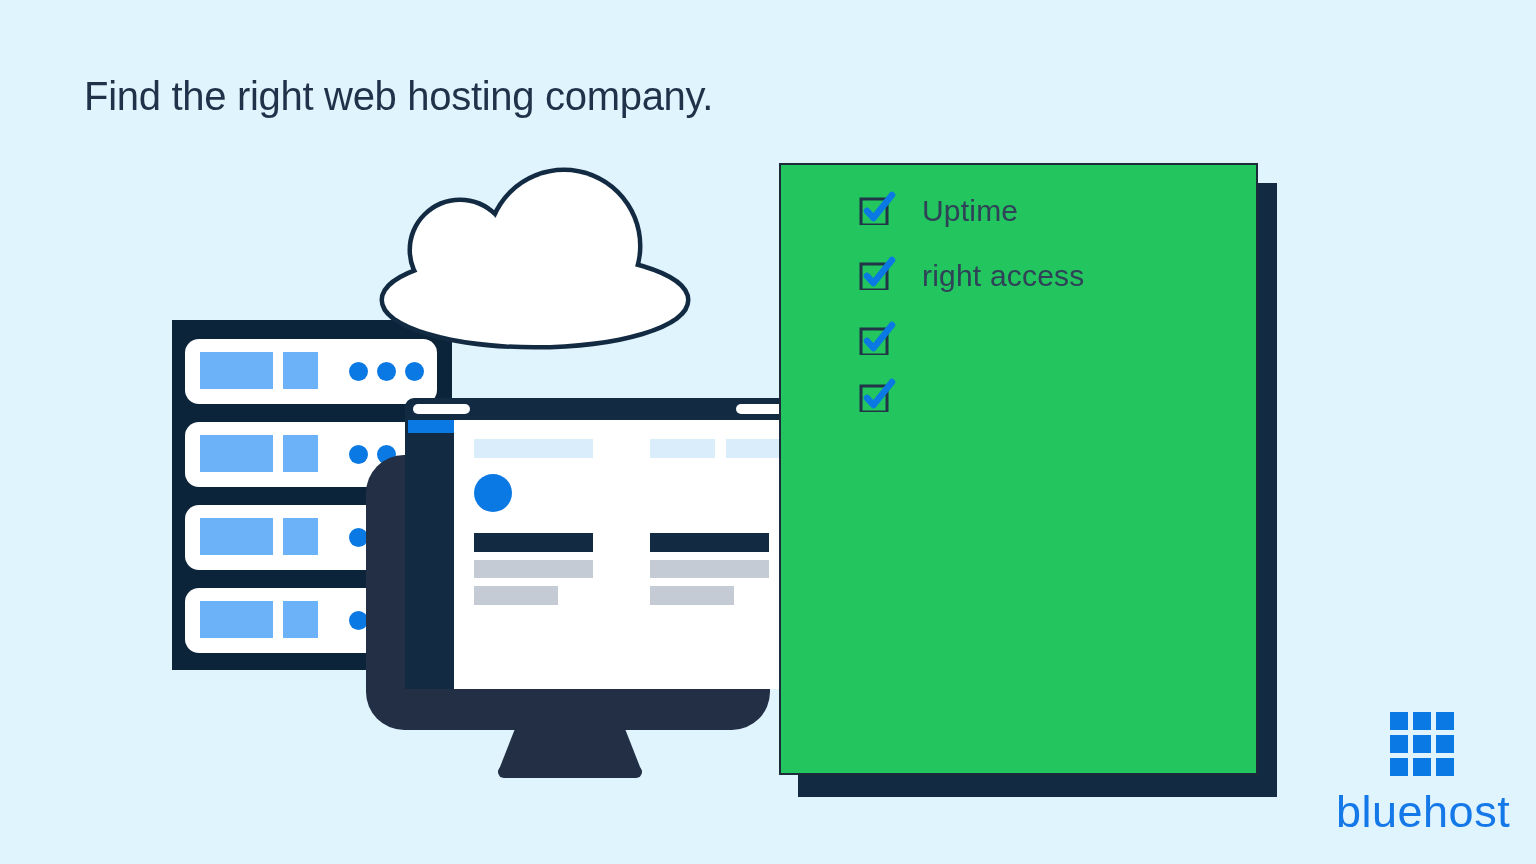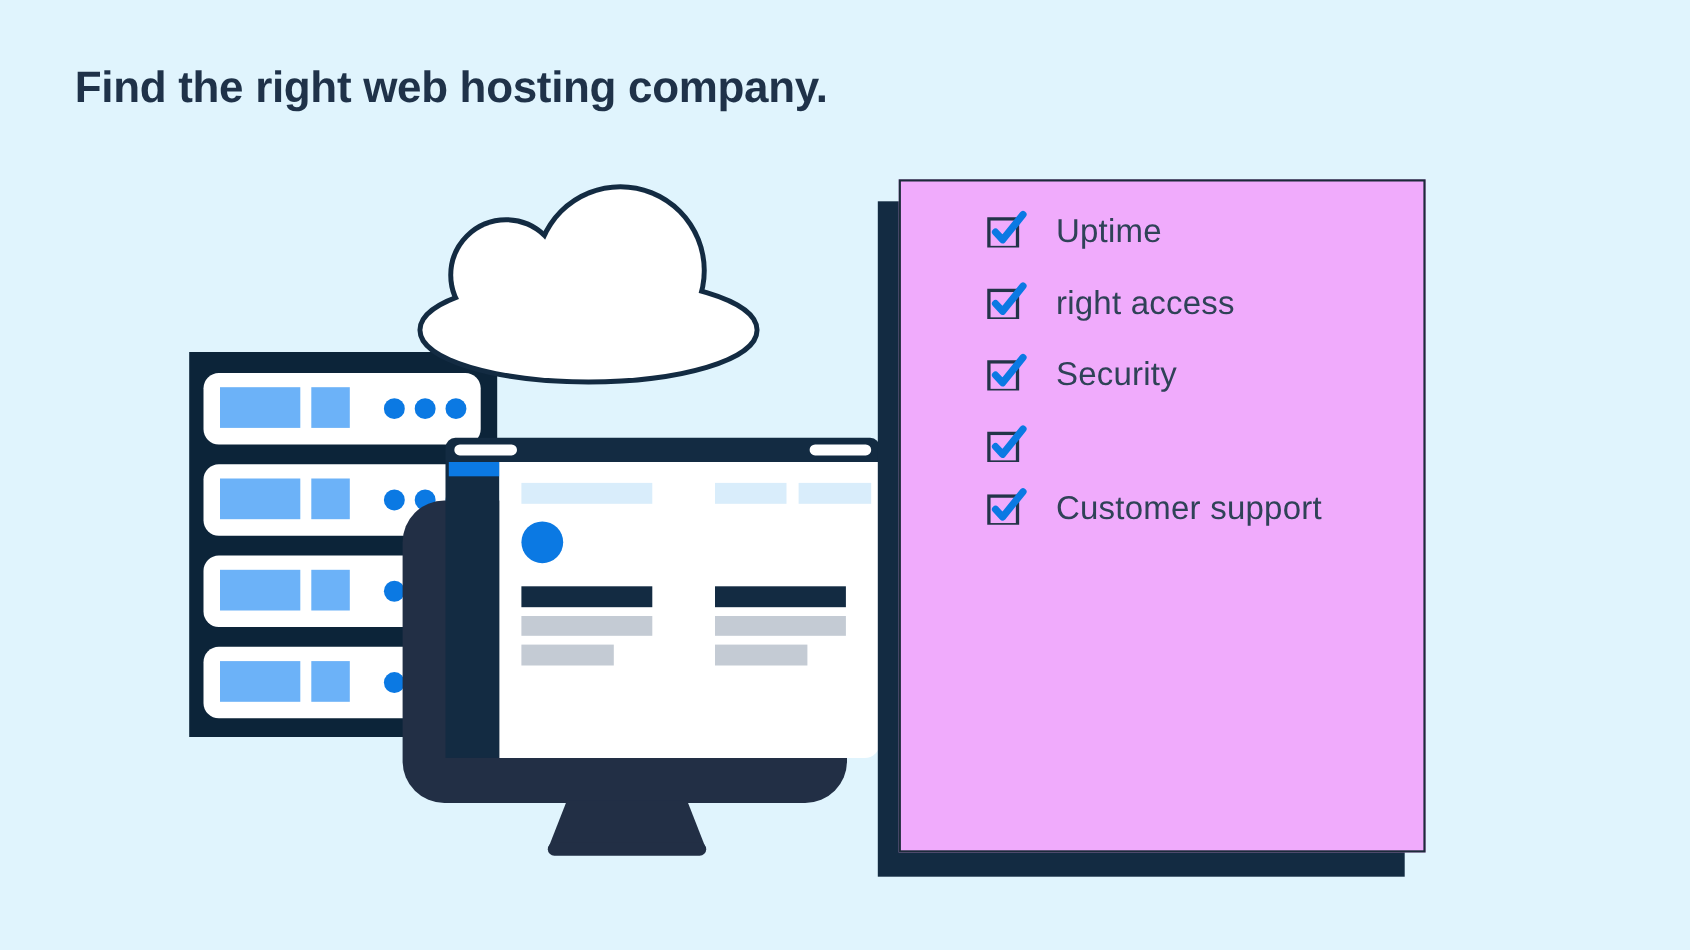--- a/index.html
+++ b/index.html
@@ -5,22 +5,22 @@
   html,body{margin:0;padding:0;}
   .canvas{
     position:relative;
     width:1536px;height:864px;
     background:#e0f4fd;
     overflow:hidden;
     font-family:"Liberation Sans", sans-serif;
   }
   
   .title{
-    position:absolute;left:68px;top:58px;margin:0;
-    font-size:40px;font-weight:700;letter-spacing:-0.3px;
+    position:absolute;left:68px;top:58px;margin:16px;
+    font-size:40px;font-weight:400;letter-spacing:-0.3px;
     color:#1f3249;
   }
   
   .rack{
     position:absolute;left:172px;top:320px;width:280px;height:350px;
     background:#0c2439;z-index:1;
   }
   .server-bar{
     position:absolute;left:13px;width:252px;height:65px;
     background:#ffffff;border-radius:14px;
@@ -80,22 +80,22 @@
   .ph-g2{left:196px;top:140px;width:119px;height:18px;}
   .ph-s1{left:20px;top:166px;width:84px;height:19px;}
   .ph-s2{left:196px;top:166px;width:84px;height:19px;}
   
   .card-shadow{
     position:absolute;left:798px;top:183px;width:479px;height:614px;
     background:#132b42;z-index:5;
   }
   .card{
     position:absolute;left:779px;top:163px;width:479px;height:612px;
-    background:#f0abfc;border:2px solid #1c2b3a;box-sizing:border-box;
-    padding:24px 0 0 77px;z-index:6;margin-left:38px;
+    background:#22c55e;border:2px solid #1c2b3a;box-sizing:border-box;
+    padding:24px 0 0 77px;z-index:6;
   }
   .check-row{display:flex;align-items:flex-start;margin-bottom:21px;}
   .checkbox{flex:0 0 auto;margin-top:2px;margin-right:26px;}
   .check-label{
     font-size:30px;line-height:44px;color:#2f4257;letter-spacing:0.2px;
   }
   
   .logo{position:absolute;left:1336px;top:712px;width:172px;z-index:6;}
   .logo-grid{
     margin:0 auto;width:64px;height:64px;
@@ -206,38 +206,44 @@
   <div class="check-row">
     <svg class="checkbox" width="38" height="34" viewBox="0 0 38 34">
       <rect x="3" y="8" width="26" height="26" fill="none" stroke="#223448" stroke-width="3"></rect>
       <path d="M9 20 L15.5 27 L34 4" fill="none" stroke="#0b79e3" stroke-width="6.5" stroke-linecap="round" stroke-linejoin="round"></path>
     </svg>
     <div class="check-label">right access</div>
   </div>
 
 
 
-  <div class="check-row">
-    <svg class="checkbox" width="38" height="34" viewBox="0 0 38 34">
-      <rect x="3" y="8" width="26" height="26" fill="none" stroke="#223448" stroke-width="3"></rect>
-      <path d="M9 20 L15.5 27 L34 4" fill="none" stroke="#0b79e3" stroke-width="6.5" stroke-linecap="round" stroke-linejoin="round"></path>
-    </svg>
-    <div class="check-label">Security</div>
-  </div>
-
-  <div class="check-row">
-    <svg class="checkbox" width="38" height="34" viewBox="0 0 38 34">
-      <rect x="3" y="8" width="26" height="26" fill="none" stroke="#223448" stroke-width="3"></rect>
-      <path d="M9 20 L15.5 27 L34 4" fill="none" stroke="#0b79e3" stroke-width="6.5" stroke-linecap="round" stroke-linejoin="round"></path>
-    </svg>
-  </div>
-
-  <div class="check-row">
-    <svg class="checkbox" width="38" height="34" viewBox="0 0 38 34">
-      <rect x="3" y="8" width="26" height="26" fill="none" stroke="#223448" stroke-width="3"></rect>
-      <path d="M9 20 L15.5 27 L34 4" fill="none" stroke="#0b79e3" stroke-width="6.5" stroke-linecap="round" stroke-linejoin="round"></path>
-    </svg>
-    <div class="check-label">Customer support</div>
+
+  <div class="check-row">
+    <svg class="checkbox" width="38" height="34" viewBox="0 0 38 34">
+      <rect x="3" y="8" width="26" height="26" fill="none" stroke="#223448" stroke-width="3"></rect>
+      <path d="M9 20 L15.5 27 L34 4" fill="none" stroke="#0b79e3" stroke-width="6.5" stroke-linecap="round" stroke-linejoin="round"></path>
+    </svg>
+  </div>
+
+  <div class="check-row">
+    <svg class="checkbox" width="38" height="34" viewBox="0 0 38 34">
+      <rect x="3" y="8" width="26" height="26" fill="none" stroke="#223448" stroke-width="3"></rect>
+      <path d="M9 20 L15.5 27 L34 4" fill="none" stroke="#0b79e3" stroke-width="6.5" stroke-linecap="round" stroke-linejoin="round"></path>
+    </svg>
   </div>
 </div>
 
+  <div class="logo">
+    <div class="logo-grid">
+        <div class="logo-cell"></div>
+        <div class="logo-cell"></div>
+        <div class="logo-cell"></div>
+        <div class="logo-cell"></div>
+        <div class="logo-cell"></div>
+        <div class="logo-cell"></div>
+        <div class="logo-cell"></div>
+        <div class="logo-cell"></div>
+        <div class="logo-cell"></div>
+      </div>
+    <div class="wordmark">bluehost</div>
+  </div>
 
 </div>
 
 </body></html>

